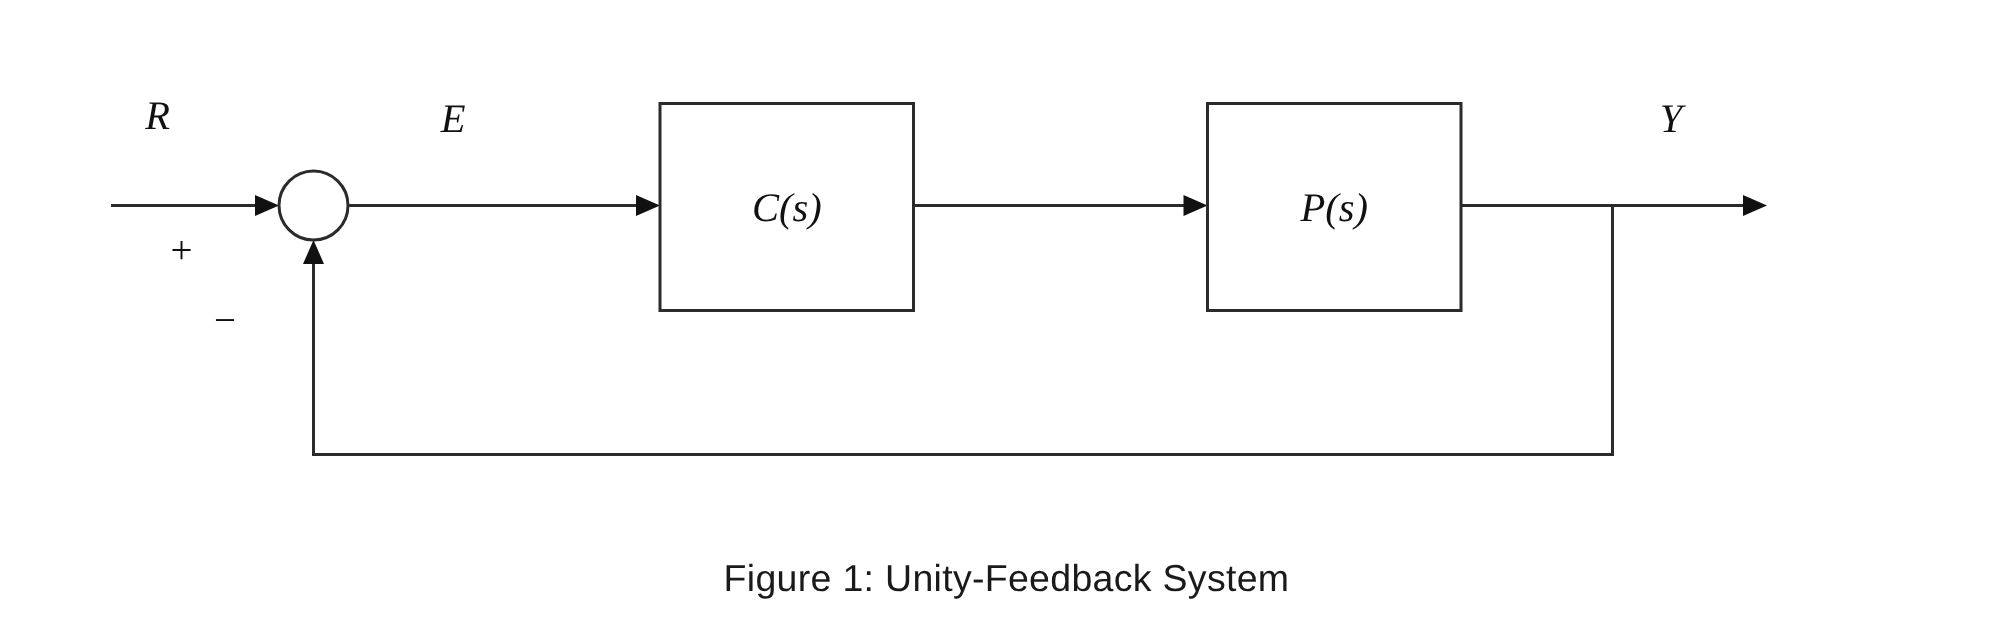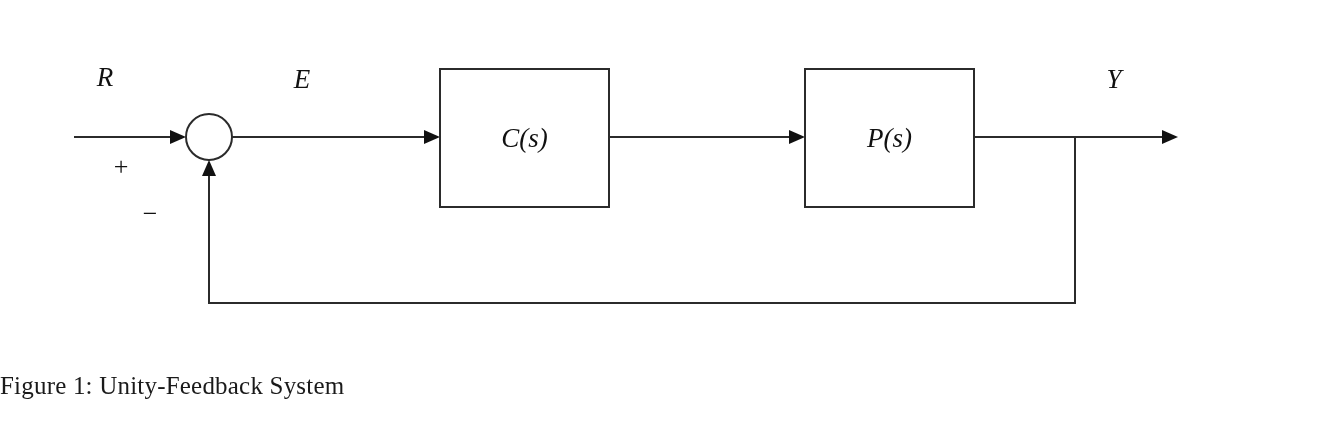--- a/index.html
+++ b/index.html
@@ -65,21 +65,22 @@
     font-family: "Liberation Serif", "DejaVu Serif", serif;
     font-style: normal;
     font-size: 26px;
     fill: #111111;
   }
   .caption-text {
     position: absolute;
     left: 0;
     top: 372px;
     width: 1342px;
-    font-family: Liberation Serif, serif;
+    text-align: center;
+    font-family: Liberation Sans, sans-serif;
     font-size: 25px;
     letter-spacing: 0.2px;
     color: #1a1a1a;
     white-space: nowrap;
   }
 </style>
 </head>
 <body>
 
 <div id="figure-root">

